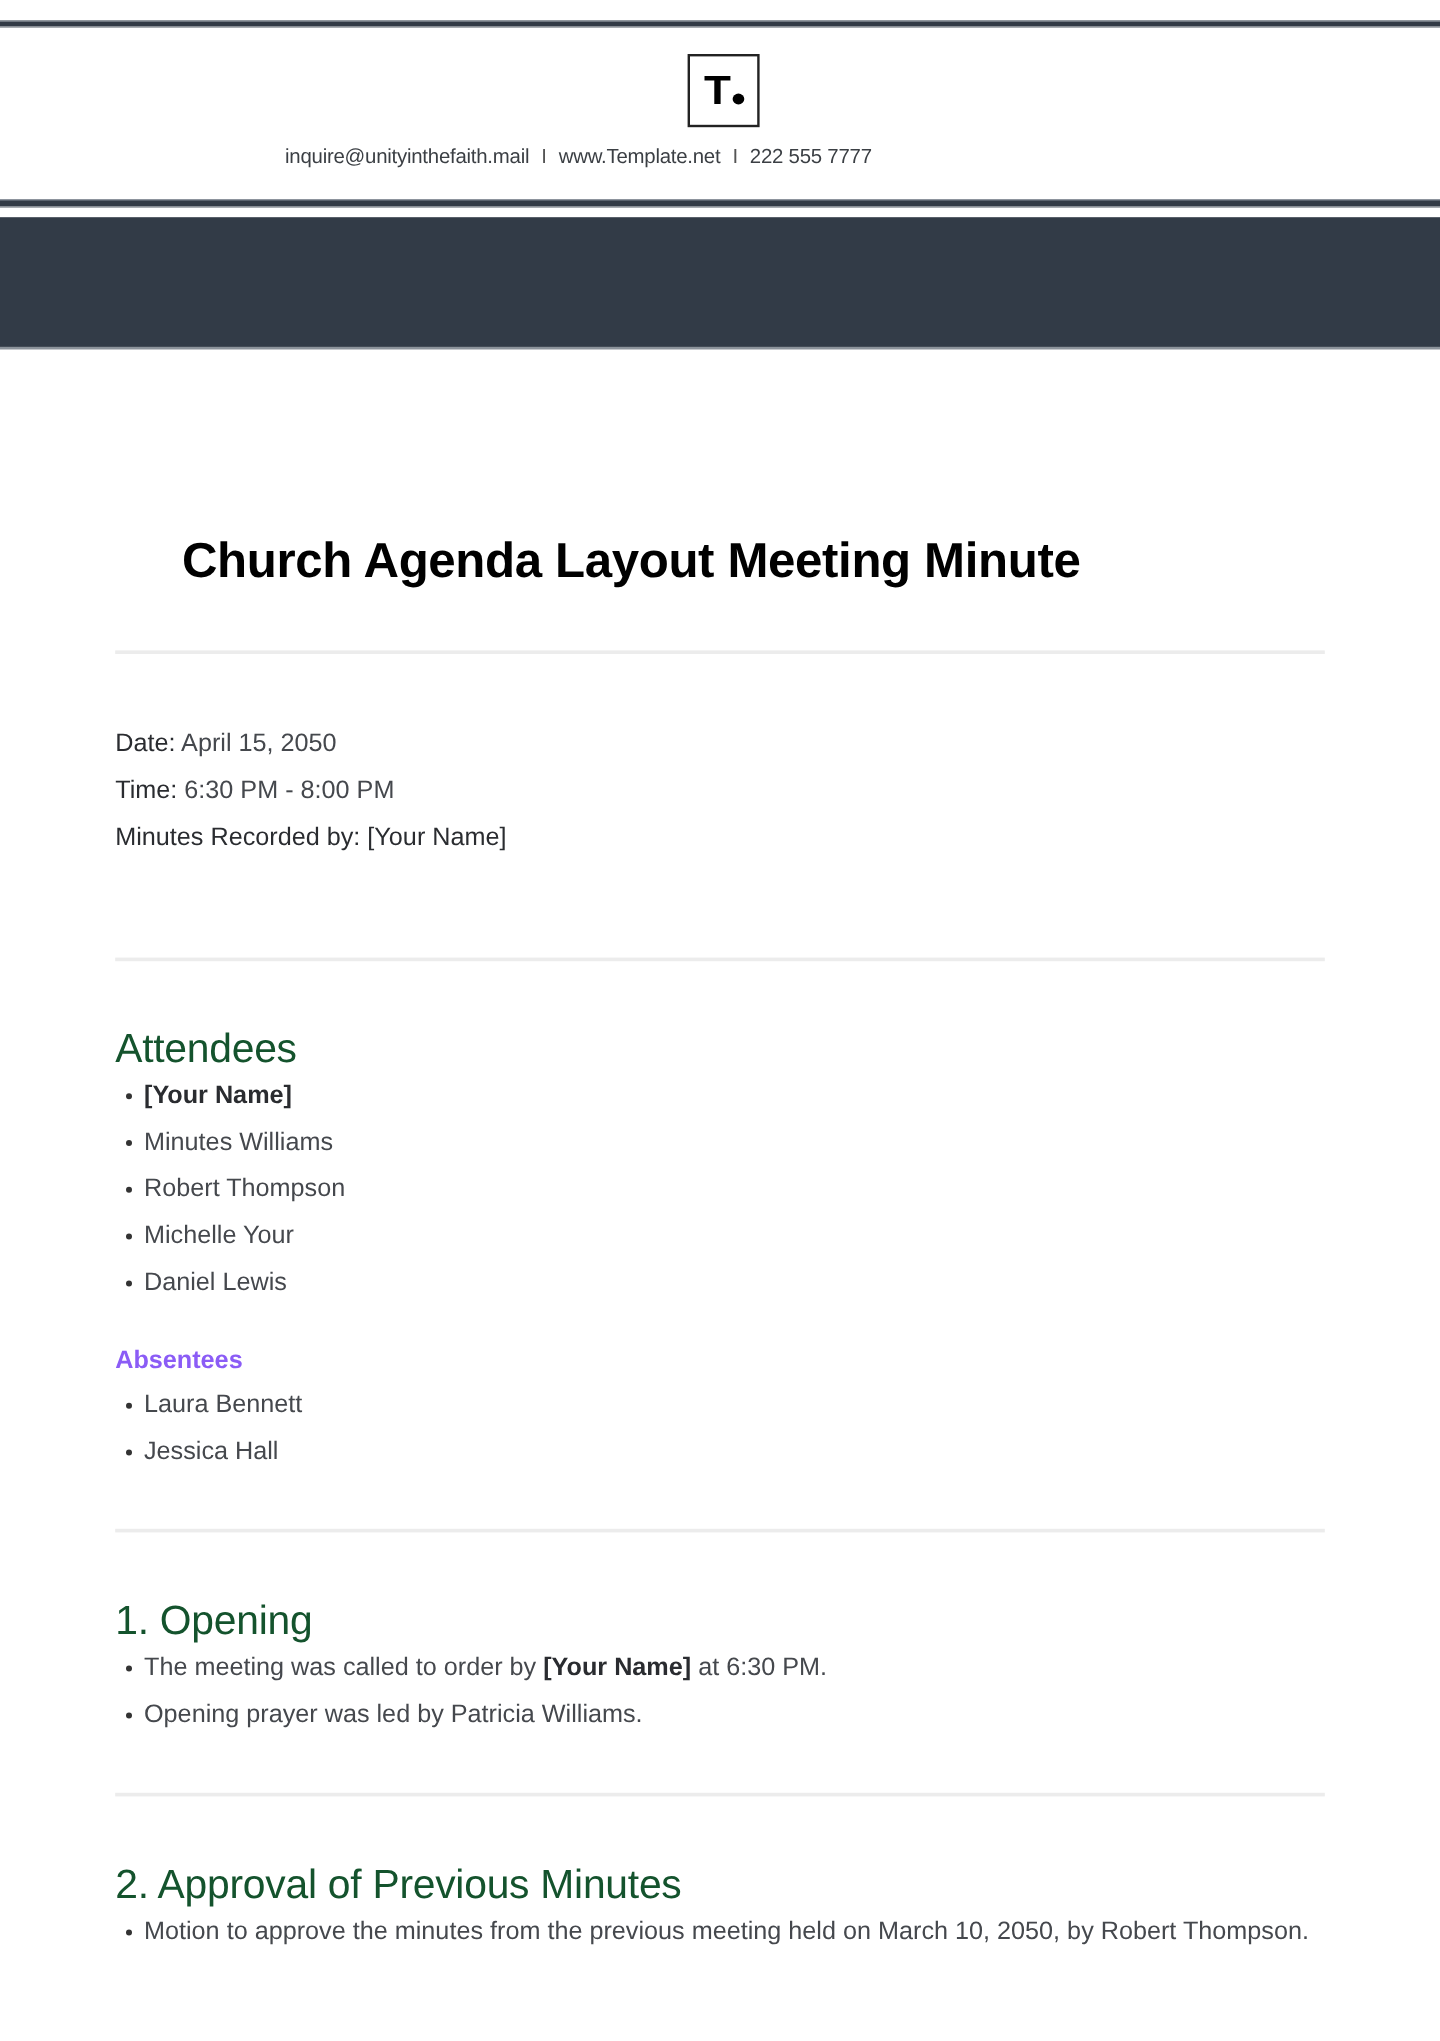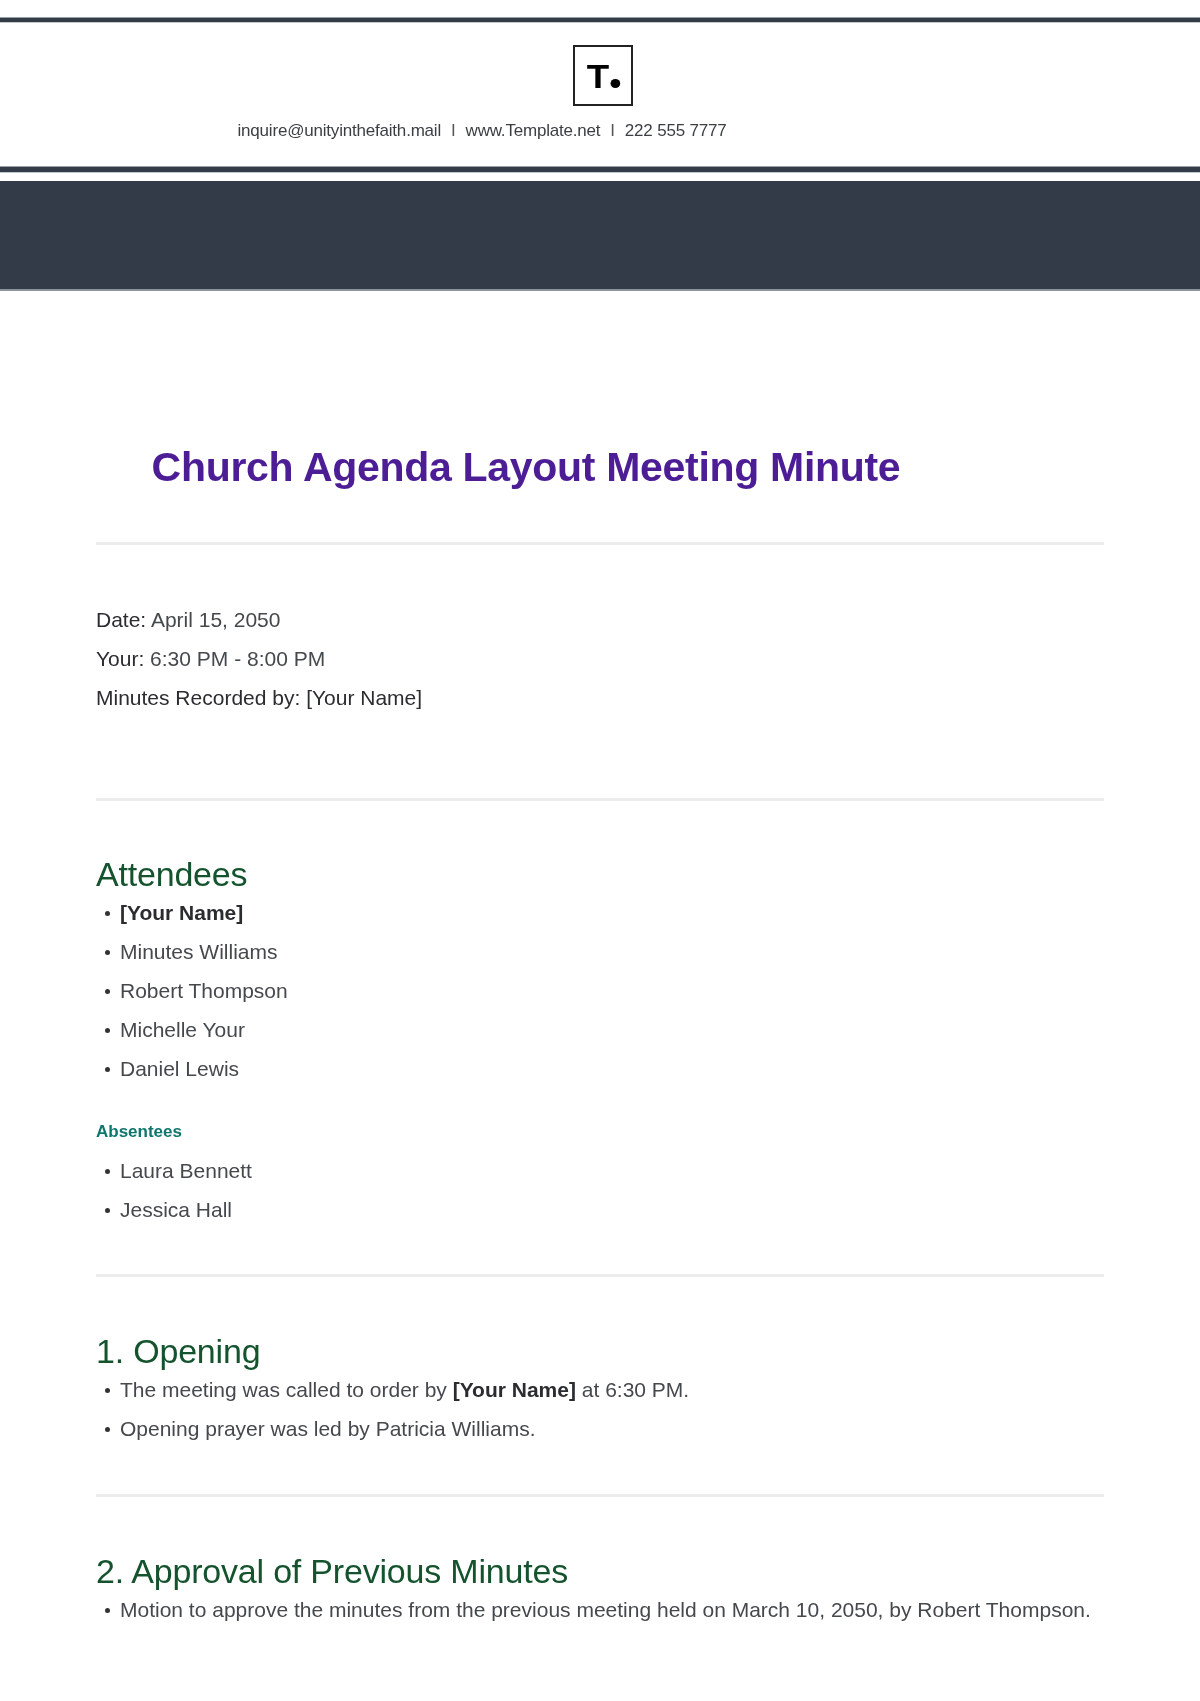--- a/index.html
+++ b/index.html
@@ -8,28 +8,28 @@
 
   .rule-top { position: absolute; left: 0; top: 17px; width: 1200px; height: 6px; background: #333b46; border-top: 1px solid #9aa1aa; border-bottom: 1px solid #c3c7cc; }
   .logo { position: absolute; left: 573px; top: 45px; width: 60px; height: 61px; border: 2px solid #222; display: flex; align-items: center; justify-content: center; background: #fff; }
   .logo-t { font-family: "Liberation Sans", sans-serif; font-weight: 900; font-size: 34px; color: #000; letter-spacing: -1px; line-height: 1; transform: scaleX(1.08); }
   .logo-dot { display: inline-block; width: 9px; height: 9px; background: #000; border-radius: 50%; margin-left: 2px; vertical-align: baseline; }
   .contact { position: absolute; left: 0; top: 121px; width: 964px; text-align: center; font-size: 17px; color: #3b3f44; letter-spacing: -0.2px; }
   .contact .sep { margin: 0 10px; color: #555; }
   .rule-mid { position: absolute; left: 0; top: 166px; width: 1200px; height: 7px; background: #333b46; border-top: 1px solid #9aa1aa; border-bottom: 1px solid #c3c7cc; }
   .band { position: absolute; left: 0; top: 181px; width: 1200px; height: 110px; background: #323b47; border-bottom: 2px solid #8c939b; }
 
-  .title { position: absolute; left: 0; top: 444px; width: 1052px; text-align: center; font-size: 41px; font-weight: bold; color: #4c1d95; letter-spacing: -0.3px; }
+  .title { position: absolute; left: 0; top: 444px; width: 1052px; text-align: center; font-size: 41px; font-weight: bold; color: #000000; letter-spacing: -0.3px; }
   .divider { position: absolute; left: 96px; width: 1008px; height: 3px; background: #ececec; }
 
   .meta { position: absolute; left: 96px; top: 600px; font-size: 21px; line-height: 39px; color: #45484d; }
   .meta .lbl { font-weight: normal; color: #2a2c30; }
 
   .h2 { position: absolute; left: 96px; font-size: 34px; font-weight: normal; color: #14532d; letter-spacing: -0.2px; }
-  .h3 { position: absolute; left: 96px; font-size: 17px; font-weight: bold; color: #0f766e; }
+  .h3 { position: absolute; left: 96px; font-size: 21px; font-weight: bold; color: #8b5cf6; }
   .list { position: absolute; left: 104px; width: 1000px; list-style: none; font-size: 21px; line-height: 39px; color: #45484d; }
   .list li { position: relative; padding-left: 16px; }
   .list li::before { content: ""; position: absolute; left: 1px; top: 18px; width: 5px; height: 5px; border-radius: 50%; background: #333; }
   .list li b { color: #2a2c30; }
   .justify { text-align: justify; }
 </style>
 </head>
 <body>
 
 <div class="rule-top"></div>
@@ -40,21 +40,21 @@
   <span>inquire@unityinthefaith.mail</span><span class="sep">I</span><span>www.Template.net</span><span class="sep">I</span><span>222 555 7777</span>
 </div>
 <div class="rule-mid"></div>
 <div class="band"></div>
 
 <h1 class="title">Church Agenda Layout Meeting Minute</h1>
 <div class="divider" style="top:542px"></div>
 
 <div class="meta">
   <div><span class="lbl">Date:</span> <span>April 15, 2050</span></div>
-  <div><span class="lbl">Your:</span> <span>6:30 PM - 8:00 PM</span></div>
+  <div><span class="lbl">Time:</span> <span>6:30 PM - 8:00 PM</span></div>
   <div><span class="lbl">Minutes Recorded by:</span> <span class="lbl">[Your Name]</span></div>
 </div>
 <div class="divider" style="top:798px"></div>
 
 <h2 class="h2" style="top:855px">Attendees</h2>
 <ul class="list" style="top:893px">
   <li><b>[Your Name]</b></li>
   <li>Minutes Williams</li>
   <li>Robert Thompson</li>
   <li>Michelle Your</li>

